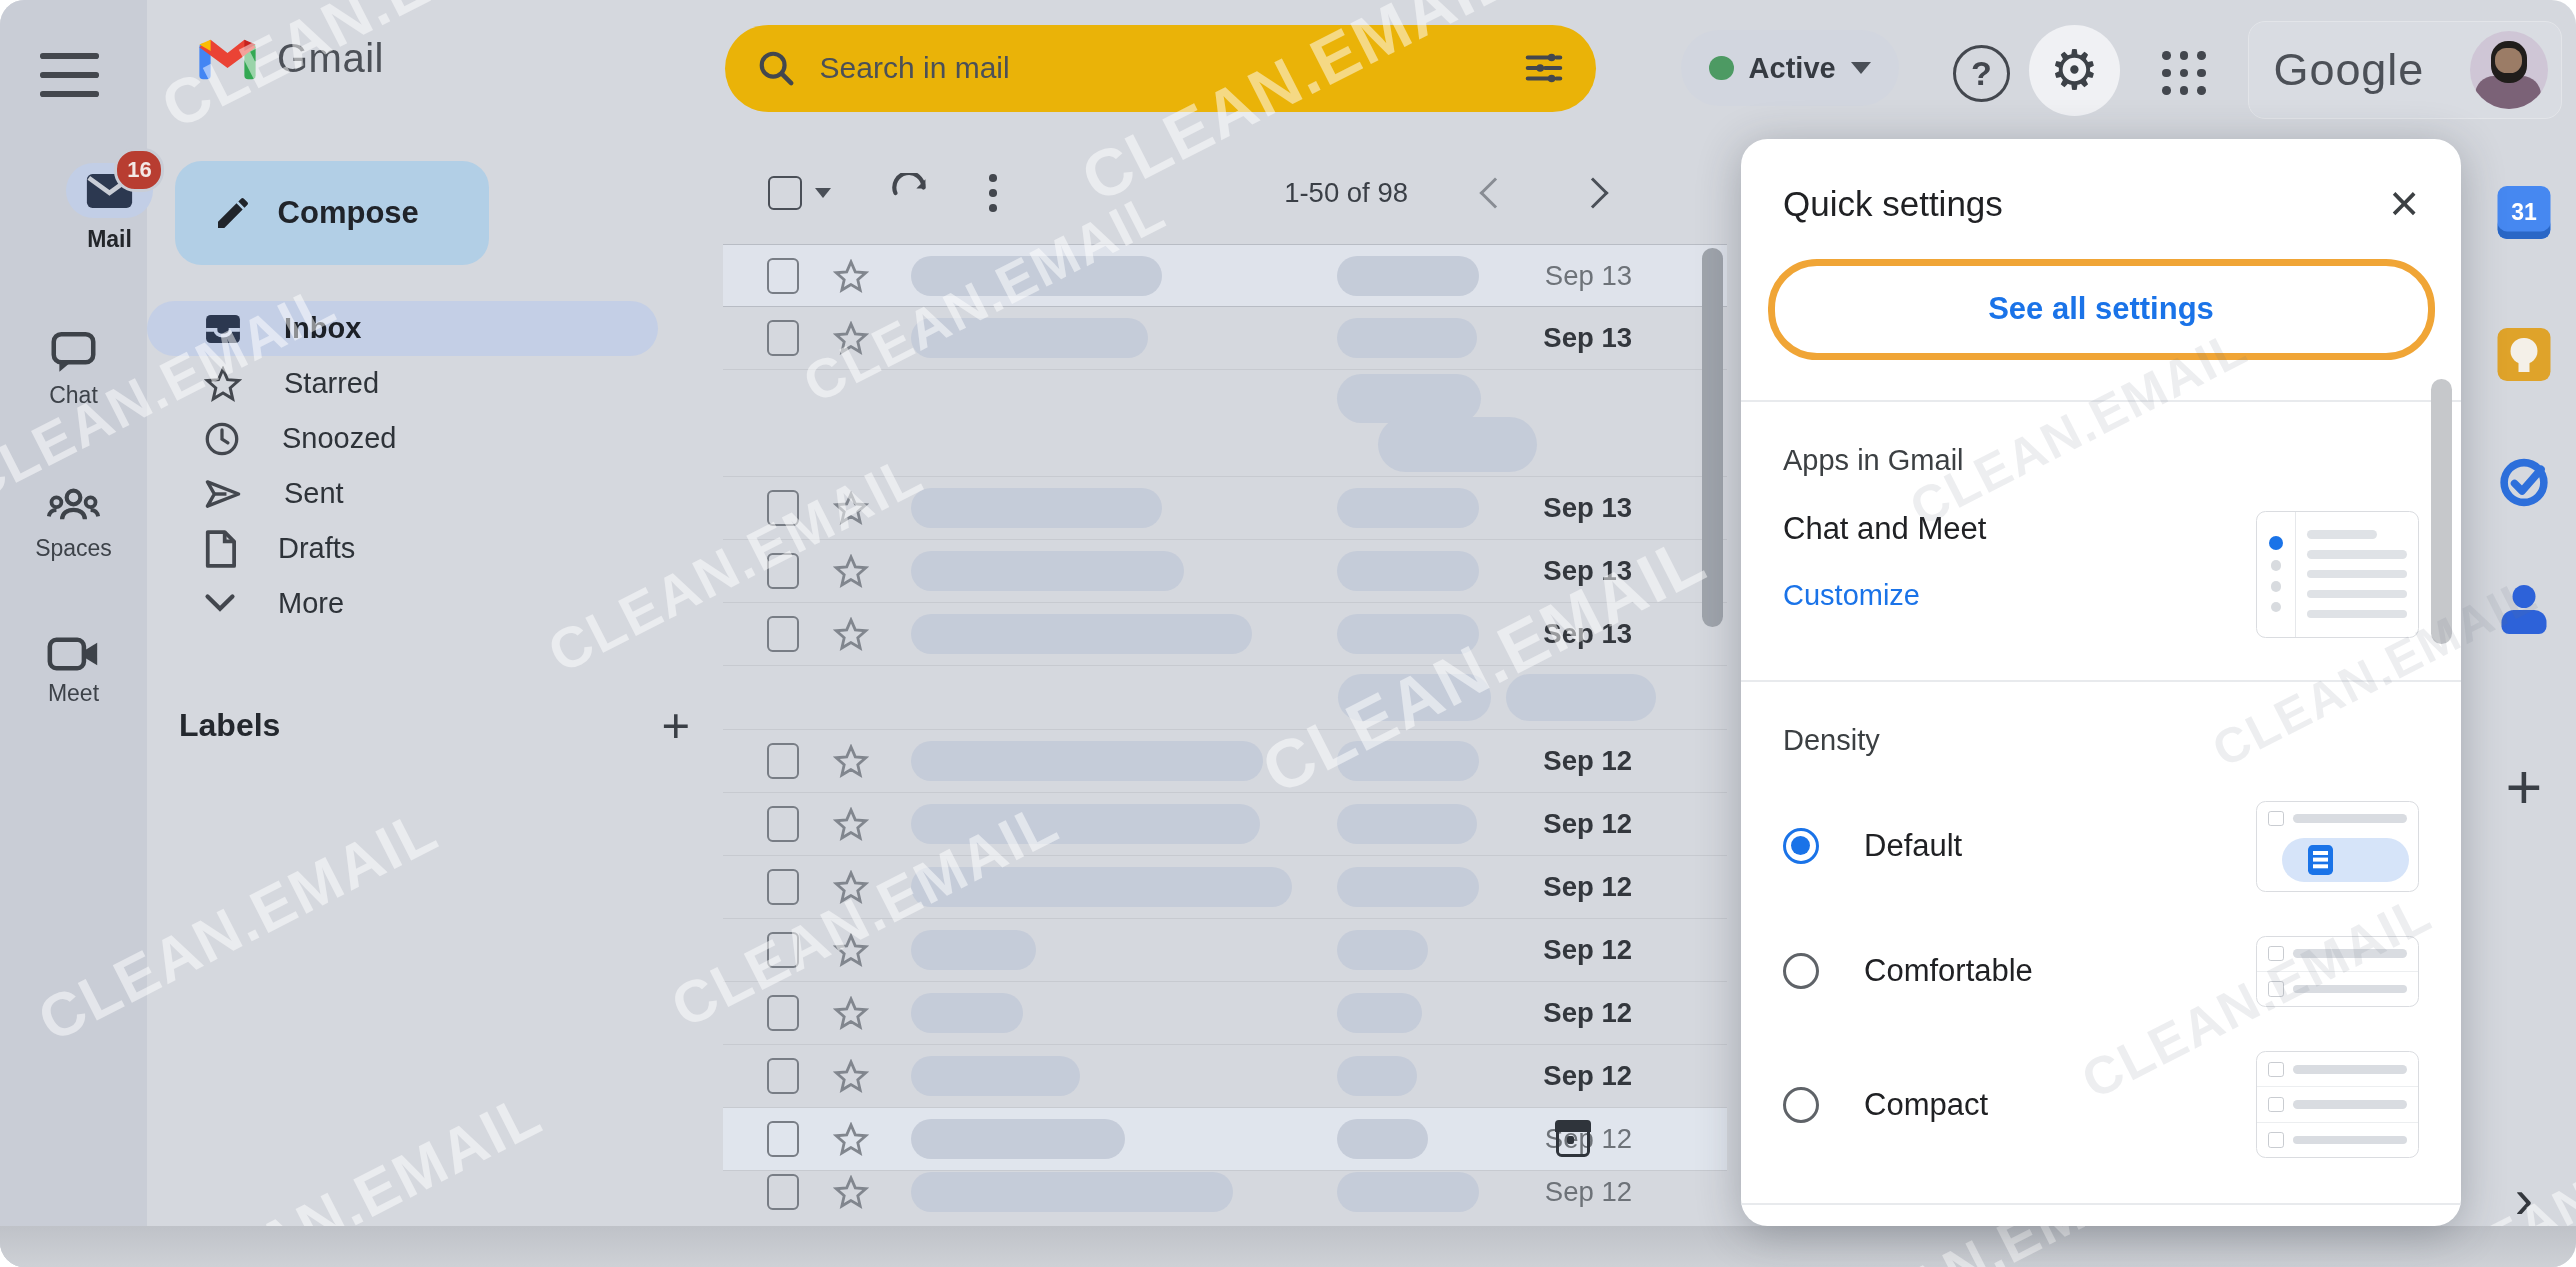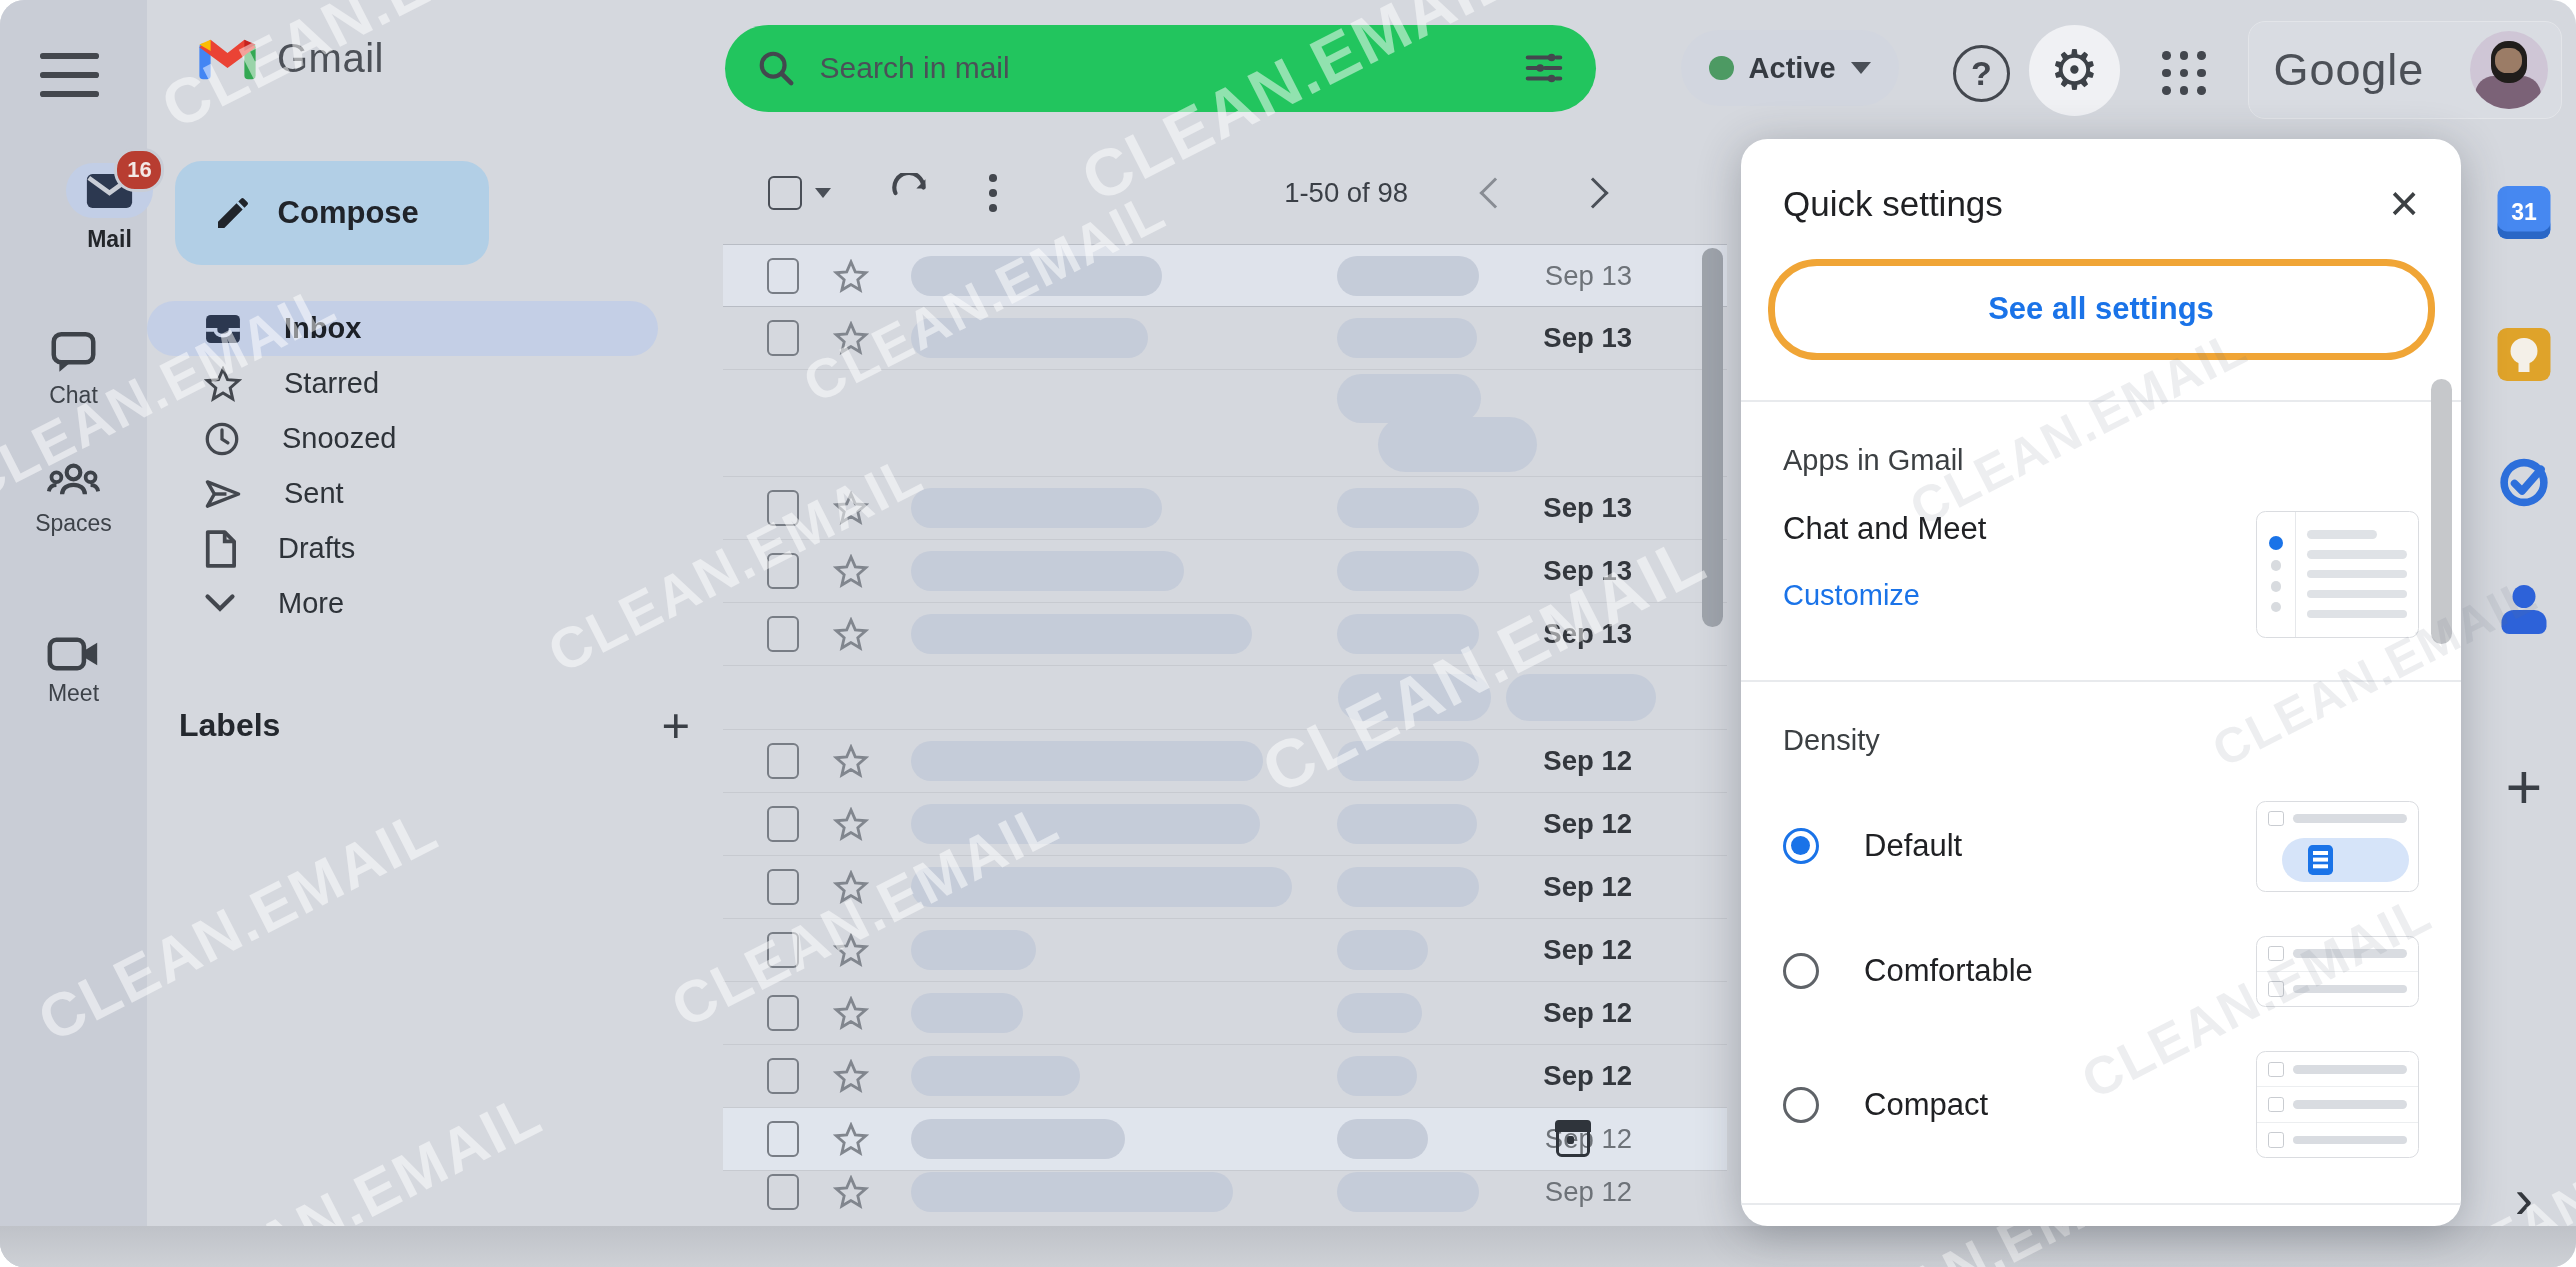--- a/index.html
+++ b/index.html
@@ -15,21 +15,21 @@
   .rail-pill.active{background:#c2cee6;}
   .rail-label{font-size:23px;color:#3d4249;}
   .rail-label.bold{font-weight:700;color:#23262b;}
   .badge{position:absolute;top:-15px;right:-11.4px;min-width:44px;height:38px;border-radius:21px;background:#b83d31;
          color:#f3e8e6;font-size:22px;font-weight:700;display:flex;align-items:center;justify-content:center;border:3.8px solid #c9cdd6;}
 
   
   .topbar{position:absolute;left:0;top:0;width:2576px;height:142px;z-index:3;}
   .gmail-logo{position:absolute;left:197px;top:36px;display:flex;align-items:center;gap:19px;}
   .gmail-word{font-size:40px;color:#4c5057;letter-spacing:0.5px;}
-  .search-pill{position:absolute;left:725px;top:24.6px;width:871px;height:87px;border-radius:44px;background:#22c55e;
+  .search-pill{position:absolute;left:725px;top:24.6px;width:871px;height:87px;border-radius:44px;background:#eab308;
                display:flex;align-items:center;padding:0 32px;box-sizing:border-box;}
   .search-ph{font-size:30px;color:#4b5058;margin-left:24.6px;flex:1;}
   .status-chip{position:absolute;left:1681px;top:30px;height:76px;border-radius:38px;background:#d2d6df;display:flex;align-items:center;gap:15px;padding:0 28px;}
   .status-dot{width:24.6px;height:24.6px;border-radius:50%;background:#4d9a63;}
   .status-text{font-size:29px;font-weight:700;color:#363b42;}
   .caret-down{width:0;height:0;border-left:10.4px solid transparent;border-right:10.4px solid transparent;border-top:12.3px solid #4a4f57;}
   .help-btn{position:absolute;left:1953px;top:45px;width:51px;height:51px;border-radius:50%;border:3.8px solid #43474e;
             color:#43474e;display:flex;align-items:center;justify-content:center;font-size:34px;font-weight:700;}
   .gear-btn{position:absolute;left:2029px;top:24.6px;width:91px;height:91px;border-radius:50%;background:#f0f1f4;
             display:flex;align-items:center;justify-content:center;font-size:55px;color:#3c4147;}
@@ -181,21 +181,21 @@
     </div>
 
     <div class="rail-item" style="top:330px;">
       <svg width="47" height="44" viewBox="0 0 25 23">
         <rect x="2" y="2" width="21" height="15" rx="4" fill="none" stroke="#3d4249" stroke-width="2.4"></rect>
         <path d="M5 17v5l6-5z" fill="#3d4249"></path>
       </svg>
       <span class="rail-label">Chat</span>
     </div>
 
-    <div class="rail-item" style="top:460px;">
+    <div class="rail-item" style="top:485px;">
       <svg width="55" height="42" viewBox="0 0 29 22">
         <circle cx="14.5" cy="6.5" r="3.6" fill="none" stroke="#3d4249" stroke-width="2.2"></circle>
         <circle cx="5.5" cy="9" r="2.6" fill="none" stroke="#3d4249" stroke-width="2"></circle>
         <circle cx="23.5" cy="9" r="2.6" fill="none" stroke="#3d4249" stroke-width="2"></circle>
         <path d="M8.5 18c0-3.2 2.7-5 6-5s6 1.8 6 5" fill="none" stroke="#3d4249" stroke-width="2.2"></path>
         <path d="M1.5 16.5c.4-2.3 2-3.4 4-3.4M27.5 16.5c-.4-2.3-2-3.4-4-3.4" fill="none" stroke="#3d4249" stroke-width="2"></path>
       </svg>
       <span class="rail-label">Spaces</span>
     </div>
 

